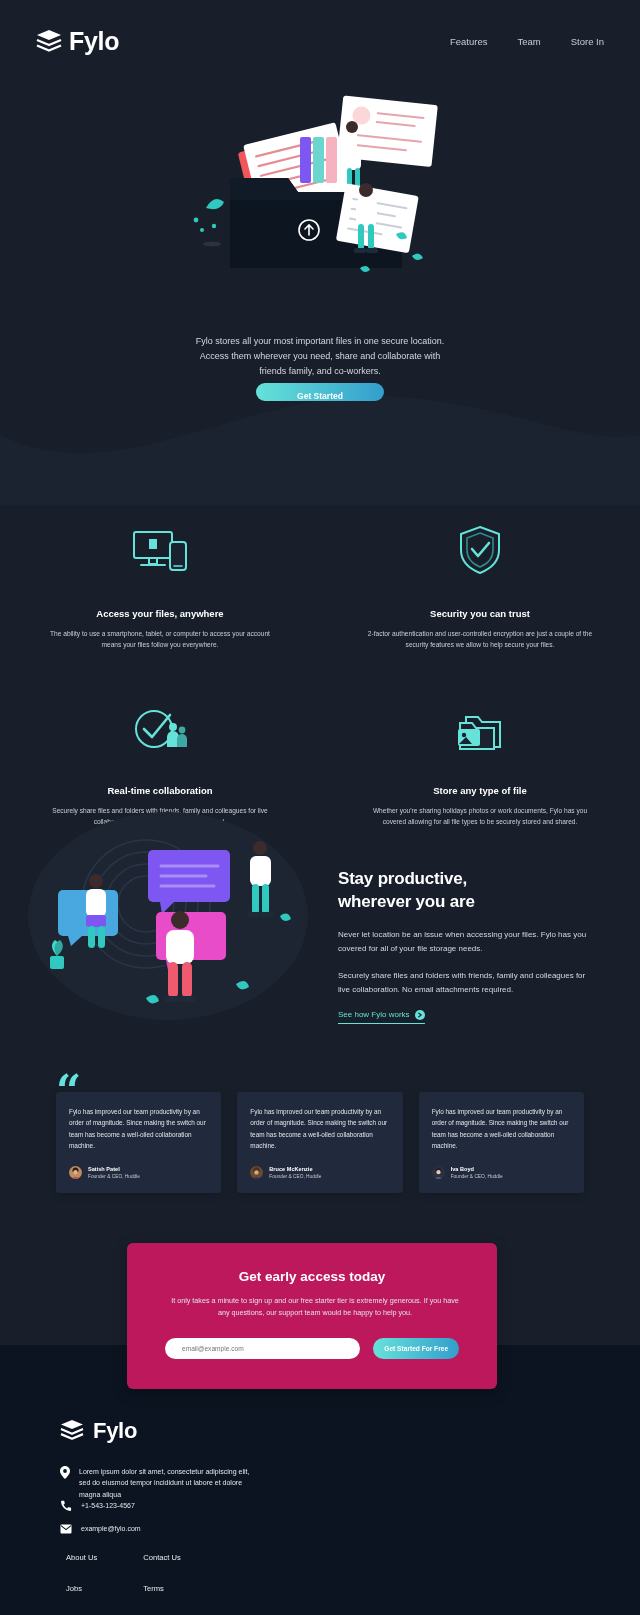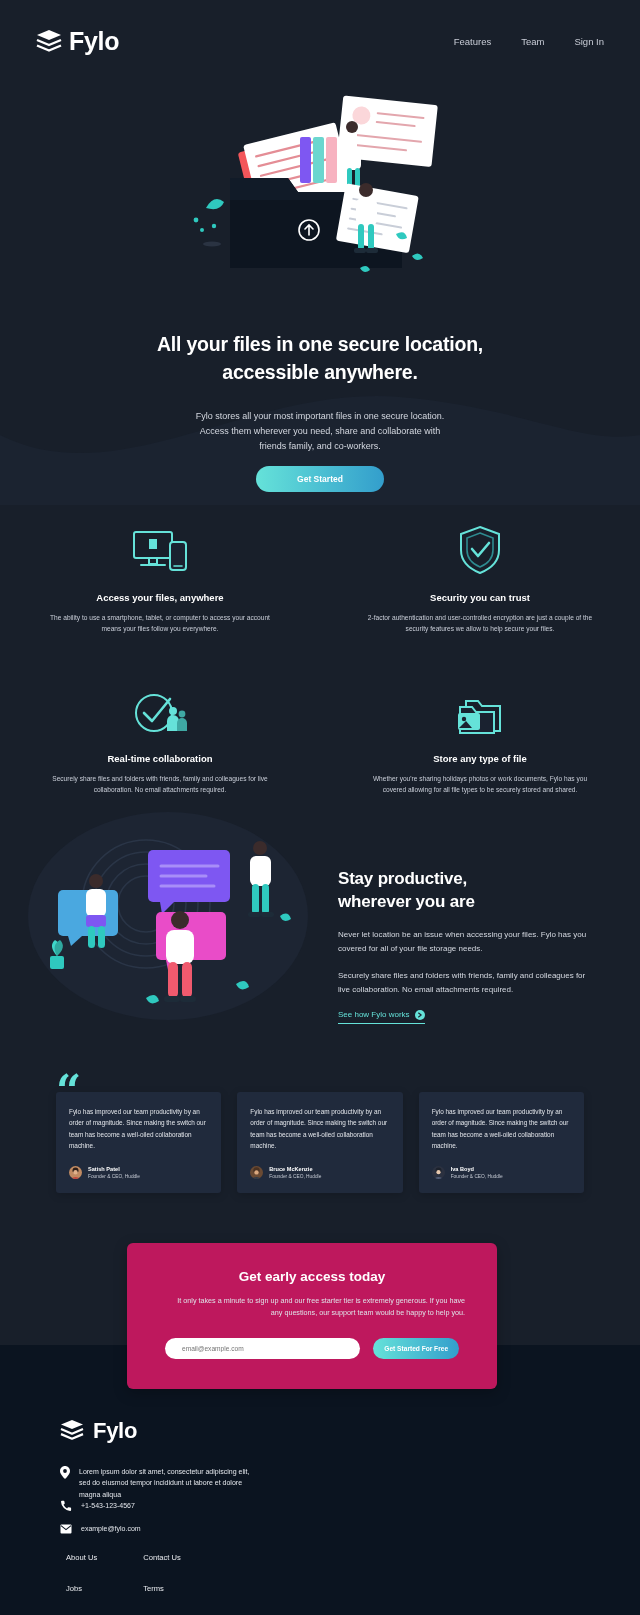--- a/index.html
+++ b/index.html
@@ -20,32 +20,32 @@
   .logo-text{font-size:25px;font-weight:bold;letter-spacing:-0.3px;color:#fff;}
   .nav{display:flex;align-items:flex-end;gap:30px;}
   .nav a{color:#c8ccd6;font-size:9.5px;text-decoration:none;}
 
   
   .hero{position:absolute;top:82px;left:0;width:640px;text-align:center;}
   .hero-illu{width:300px;height:230px;margin:0 auto;position:relative;}
   .hero h1{font-size:19.5px;line-height:1.45;font-weight:bold;letter-spacing:-0.2px;margin-top:18px;}
   .hero p{font-size:9px;line-height:1.68;color:#d4d8e0;margin:22px auto 0;width:270px;}
   .btn-primary{
-    display:inline-block;margin-top:12px;width:128px;height:26px;line-height:26px;
+    display:inline-block;margin-top:4px;width:128px;height:18px;line-height:26px;
     border-radius:13px;font-size:8.5px;font-weight:bold;color:#fff;border:none;cursor:pointer;
     background:linear-gradient(90deg,#65e2d9 0%,#339ecc 100%);
   }
   .curve{position:absolute;top:375px;left:0;width:640px;height:130px;overflow:hidden;}
 
   
   .features{position:absolute;top:520px;left:0;width:640px;}
   .feat-row{display:flex;}
   .feat{width:50%;text-align:center;padding:0 46px;}
   .feat-icon{height:56px;display:flex;align-items:flex-end;justify-content:center;margin-bottom:16px;}
-  .feat h3{font-size:9.5px;font-weight:bold;margin-bottom:9px;}
+  .feat h3{font-size:9.5px;font-weight:bold;margin-bottom:9px;margin-top:32px;}
   .feat p{font-size:6.6px;line-height:1.72;color:#c9ced8;}
 
   
   .productive{position:absolute;top:808px;left:0;width:548px;height:230px;}
   .prod-illu{position:absolute;left:28px;top:0;width:285px;height:215px;}
   .prod-text{position:absolute;left:338px;top:60px;width:258px;}
   .prod-text h2{font-size:17px;line-height:1.35;font-weight:bold;letter-spacing:-0.2px;}
   .prod-text p{font-size:8px;line-height:1.72;color:#d4d8e0;margin-top:14px;}
   .howlink{display:inline-flex;align-items:center;gap:5px;margin-top:13px;padding-bottom:3px;border-bottom:1px solid #65e2d9;color:#65e2d9;font-size:8px;text-decoration:none;}
   .howlink .arr{width:10px;height:10px;border-radius:50%;background:#65e2d9;display:inline-flex;align-items:center;justify-content:center;}
@@ -57,21 +57,21 @@
   .tcard p{font-size:6.4px;line-height:1.78;color:#e2e5ea;}
   .tauthor{display:flex;align-items:center;gap:6px;margin-top:13px;}
   .avatar{width:13px;height:13px;border-radius:50%;flex:none;overflow:hidden;}
   .tname{font-size:5.6px;font-weight:bold;color:#fff;line-height:1.5;}
   .trole{font-size:4.8px;color:#c3c8d2;line-height:1.5;}
 
   
   .footer-bg{position:absolute;top:1345px;left:0;width:640px;height:270px;background:#0b1420;}
   .cta{position:absolute;top:1243px;left:127px;width:370px;background:#be185d;border-radius:6px;padding:26px 38px 30px;text-align:center;box-shadow:0 4px 14px rgba(0,0,0,.25);}
   .cta h2{font-size:13.5px;font-weight:bold;}
-  .cta p{font-size:7.2px;line-height:1.72;color:#dfe2e8;margin:11px auto 0;width:300px;text-align:right;}
+  .cta p{font-size:7.2px;line-height:1.72;color:#dfe2e8;margin:11px auto 0;width:300px;}
   .cta-form{display:flex;gap:13px;justify-content:center;margin-top:18px;}
   .email-input{width:213px;height:21px;border-radius:11px;border:none;background:#fff;padding:0 17px;font-size:6.6px;color:#8c8c8c;font-family:inherit;outline:none;}
   .btn-cta{width:95px;height:21px;border-radius:11px;border:none;color:#fff;font-size:6.6px;font-weight:bold;cursor:pointer;background:linear-gradient(90deg,#65e2d9 0%,#339ecc 100%);}
 
   
   .footer{position:absolute;top:1418px;left:0;width:640px;padding:0 60px;}
   .footer-logo{display:flex;align-items:center;gap:7px;margin-bottom:22px;}
   .footer-logo .logo-text{font-size:22px;}
   .fcols{display:flex;align-items:flex-start;flex-direction:column;}
   .fc-addr{width:200px;display:flex;gap:9px;}
@@ -100,21 +100,21 @@
           <path d="M13 1 L25 6 L13 11 L1 6 Z" fill="#fff"></path>
           <path d="M1 11 L13 16 L25 11" fill="none" stroke="#fff" stroke-width="2.4" stroke-linejoin="round"></path>
           <path d="M1 16.5 L13 21.5 L25 16.5" fill="none" stroke="#fff" stroke-width="2.4" stroke-linejoin="round"></path>
         </svg>
       </span>
       <span class="logo-text">Fylo</span>
     </div>
     <div class="nav">
       <a href="#">Features</a>
       <a href="#">Team</a>
-      <a href="#">Sign In</a>
+      <a href="#">Store In</a>
     </div>
   </div>
 
   <div class="curve">
     <svg width="640" height="130" viewBox="0 0 640 130" preserveAspectRatio="none">
       <path d="M0 60 C 120 120, 250 10, 400 22 C 520 32, 580 70, 640 60 L640 130 L0 130 Z" fill="#1b2330"></path>
     </svg>
   </div>
 
   <div class="hero">
@@ -187,24 +187,20 @@
           <circle cx="26" cy="138" r="2.4"></circle>
             <circle cx="32" cy="148" r="2"></circle>
             <circle cx="44" cy="144" r="2.2"></circle>
           <path d="M226 152 q9 -5 11 4 q-8 4 -11 -4 Z"></path>
           <path d="M242 174 q7 -6 11 2 q-7 5 -11 -2 Z"></path>
           <path d="M190 186 q7 -5 10 2 q-6 5 -10 -2 Z"></path>
         </g>
         <ellipse cx="42" cy="162" rx="9" ry="2.4" fill="#2a3342"></ellipse>
       </svg>
     </div>
-    <h1>
-      <span>All your files in one secure location,</span><br>
-      <span>accessible anywhere.</span>
-    </h1>
     <p>Fylo stores all your most important files in one secure location. Access them wherever you need, share and collaborate with friends family, and co-workers.</p>
     <button class="btn-primary">Get Started</button>
   </div>
 
   <div class="features">
     <div class="feat-row">
       <div class="feat">
         <div class="feat-icon">
           <svg width="56" height="48" viewBox="0 0 56 48">
             <rect x="2" y="4" width="38" height="26" rx="2" fill="none" stroke="#65e2d9" stroke-width="2"></rect>

